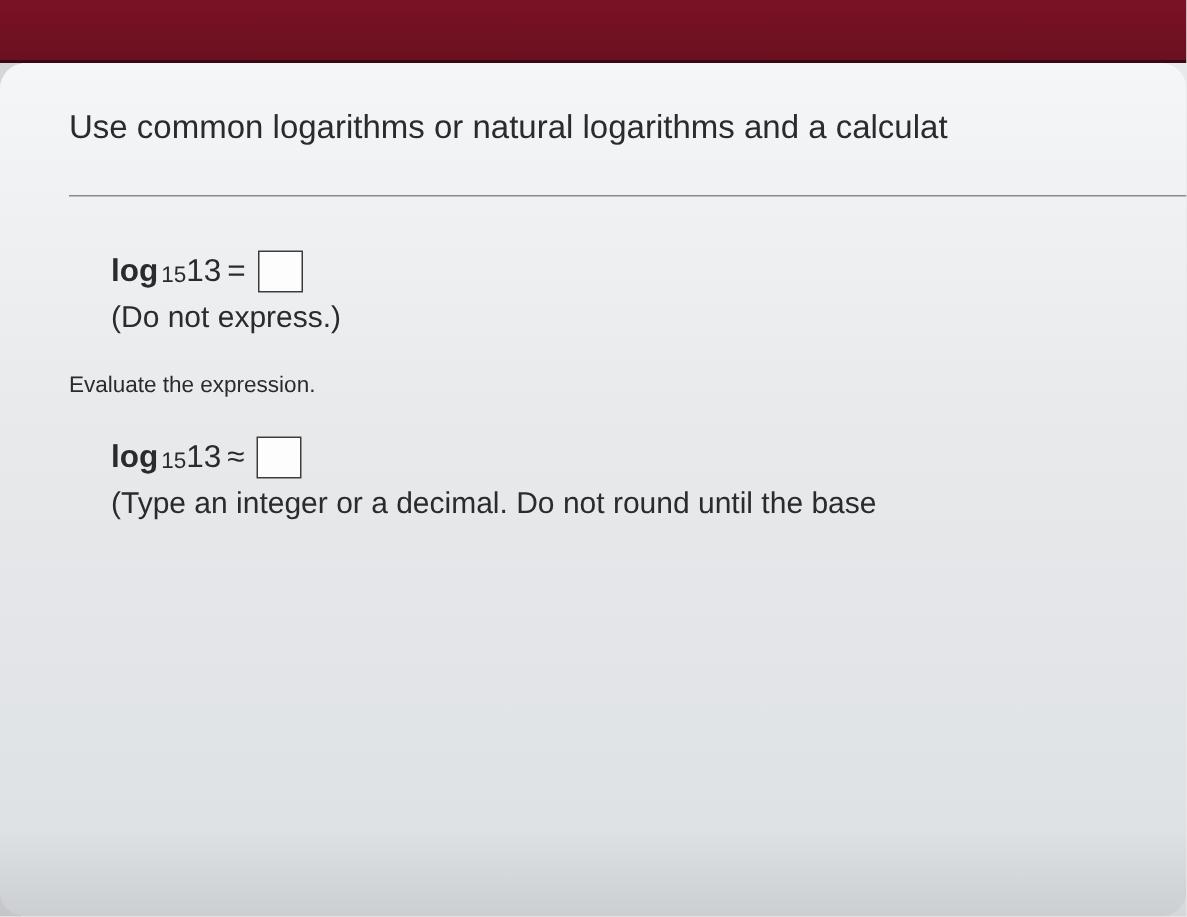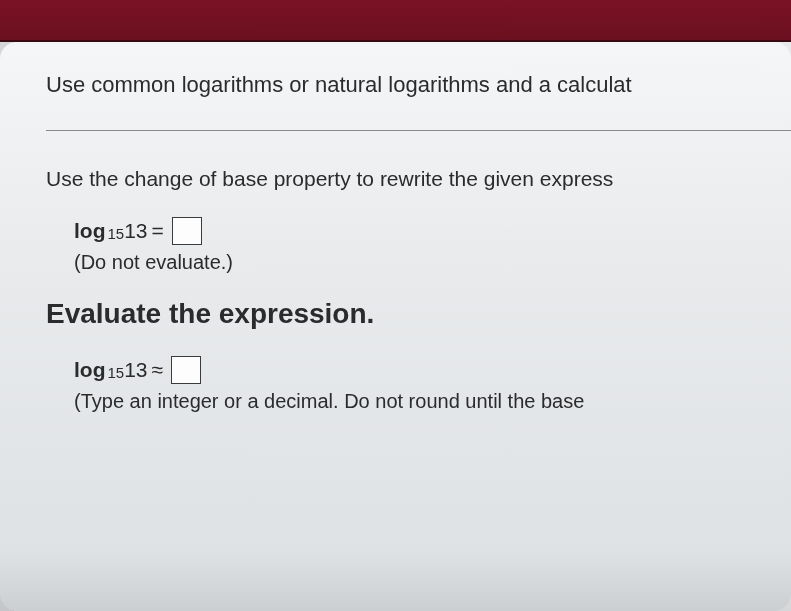--- a/index.html
+++ b/index.html
@@ -99,25 +99,24 @@
       margin-left: 6px;
       vertical-align: middle;
     }
     .hint-text {
       font-size: 20px;
       color: #2a2b2c;
       margin-left: 50px;
       margin-bottom: 24px;
     }
     .eval-instruction {
-      font-size: 28px;
+      font-size: 15px;
       color: #2a2b2c;
       margin-left: 22px;
       margin-bottom: 26px;
-      font-weight: bold;
     }
     .bottom-shadow {
       position: absolute;
       bottom: 0;
       left: 0;
       right: 0;
       height: 60px;
       background: linear-gradient(to bottom, transparent, rgba(0,0,0,0.08));
       pointer-events: none;
     }
@@ -131,30 +130,29 @@
 
 <div class="content-area">
 
   <div class="main-question">
     <p class="instruction-text">Use common logarithms or natural logarithms and a calculat</p>
 
   </div>
 
   <hr class="divider">
 
-  <p class="sub-instruction">Use the change of base property to rewrite the given express</p>
 
   <div class="equation-row">
     <span class="log-text">log</span>
       <span class="subscript">15</span>
       <span>13</span>
     <span style="margin-left:4px;margin-right:2px;">=</span>
     <span class="answer-box"></span>
   </div>
-  <p class="hint-text">(Do not evaluate.)</p>
+  <p class="hint-text">(Do not express.)</p>
 
   <p class="eval-instruction">Evaluate the expression.</p>
 
   <div class="equation-row">
     <span class="log-text">log</span>
       <span class="subscript">15</span>
       <span>13</span>
     <span style="margin-left:4px;margin-right:2px;">≈</span>
     <span class="answer-box"></span>
   </div>

